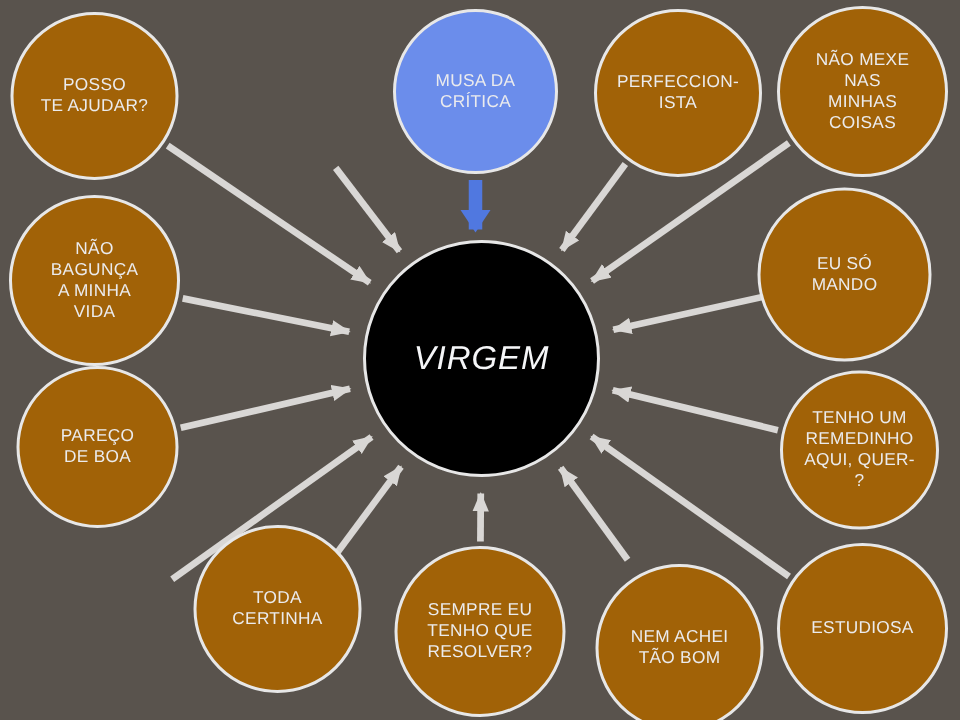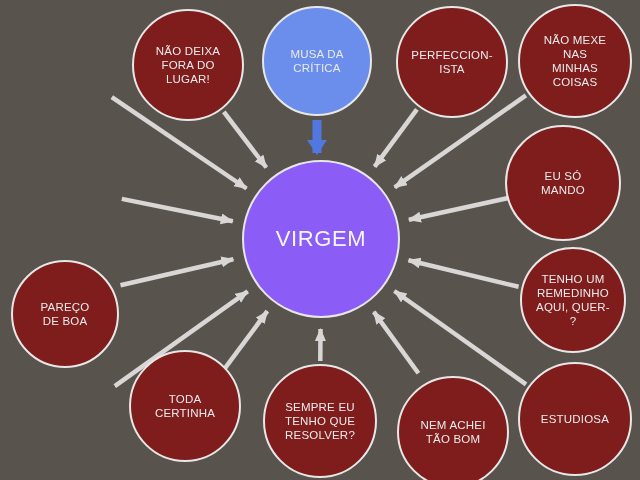--- a/index.html
+++ b/index.html
@@ -4,30 +4,30 @@
 <style>
   html,body{margin:0;padding:0;background:#59534d;}
   #stage{
     position:relative;width:640px;height:480px;overflow:hidden;
     background:#59534d;
     font-family:"Liberation Sans", sans-serif;
   }
   #arrow-layer{position:absolute;left:0;top:0;width:640px;height:480px;}
   .node{
     position:absolute;border-radius:50%;
-    background:#7f1d1d;border:2px solid #e7e7e7;box-sizing:border-box;
+    background:#a16207;border:2px solid #e7e7e7;box-sizing:border-box;
     display:flex;align-items:center;justify-content:center;
     text-align:center;color:#ebebed;
     font-size:11.5px;line-height:1.22;letter-spacing:0.2px;
     white-space:pre-line;
   }
   .node.blue{background:#6b8deb;}
   #node-virgem{
-    background:#8b5cf6;color:#f5f6f8;
-    font-size:22px;letter-spacing:0.6px;
+    background:#000000;color:#f5f6f8;
+    font-size:22px;letter-spacing:0.6px;font-style:italic;
   }
 </style>
 </head>
 <body>
 
 <div id="stage">
 
   <svg id="arrow-layer" viewBox="0 0 640 480" xmlns="http://www.w3.org/2000/svg">
     <defs>
       <marker id="head-gray" markerUnits="userSpaceOnUse" markerWidth="15" markerHeight="13" refX="12" refY="5.5" orient="auto">
@@ -47,24 +47,23 @@
     <line x1="526.0" y1="384.3" x2="394.4" y2="291.0" stroke-width="4.5" marker-end="url(#head-gray)" stroke="#d9d7d5"></line>
     <line x1="418.4" y1="373.2" x2="373.8" y2="311.9" stroke-width="4.5" marker-end="url(#head-gray)" stroke="#d9d7d5"></line>
     <line x1="320.3" y1="361.0" x2="320.5" y2="329.0" stroke-width="4.5" marker-end="url(#head-gray)" stroke="#d9d7d5"></line>
     <line x1="220.2" y1="374.6" x2="267.3" y2="311.2" stroke-width="4.5" marker-end="url(#head-gray)" stroke="#d9d7d5"></line>
     <line x1="114.8" y1="386.1" x2="247.7" y2="291.3" stroke-width="4.5" marker-end="url(#head-gray)" stroke="#d9d7d5"></line>
     <line x1="120.5" y1="285.2" x2="233.3" y2="259.2" stroke-width="4.5" marker-end="url(#head-gray)" stroke="#d9d7d5"></line>
     <line x1="121.8" y1="198.9" x2="232.8" y2="221.2" stroke-width="4.5" marker-end="url(#head-gray)" stroke="#d9d7d5"></line>
     <line x1="317" y1="120" x2="317" y2="153" stroke-width="9" marker-end="url(#head-blue)" stroke="#5078e0"></line>
   </svg>
 
+  <div class="node" id="node-posso" style="left:7px;top:8px;width:112px;height:112px;">POSSO
+TE AJUDAR?</div>
 
-  <div class="node" style="left:132px;top:9px;width:112px;height:112px;">NÃO DEIXA
-FORA DO
-LUGAR!</div>
 
   <div class="node blue" style="left:262px;top:6px;width:110px;height:110px;">MUSA DA
 CRÍTICA</div>
 
   <div class="node" style="left:396px;top:6px;width:112px;height:112px;">PERFECCION-
 ISTA</div>
 
   <div class="node" style="left:518px;top:4px;width:114px;height:114px;">NÃO MEXE
 NAS
 MINHAS
@@ -84,19 +83,23 @@
 TÃO BOM</div>
 
   <div class="node" style="left:263px;top:364px;width:114px;height:114px;">SEMPRE EU
 TENHO QUE
 RESOLVER?</div>
 
   <div class="node" style="left:129px;top:350px;width:112px;height:112px;">TODA
 CERTINHA</div>
 
 
-  <div class="node" style="left:11px;top:260px;width:108px;height:108px;">PAREÇO
+  <div class="node" style="left:11px;top:244px;width:108px;height:108px;">PAREÇO
 DE BOA</div>
 
+  <div class="node" style="left:6px;top:130px;width:114px;height:114px;">NÃO
+BAGUNÇA
+A MINHA
+VIDA</div>
 
   <div class="node" id="node-virgem" style="left:242px;top:160px;width:158px;height:158px;">VIRGEM</div>
 
 </div>
 
 </body></html>

